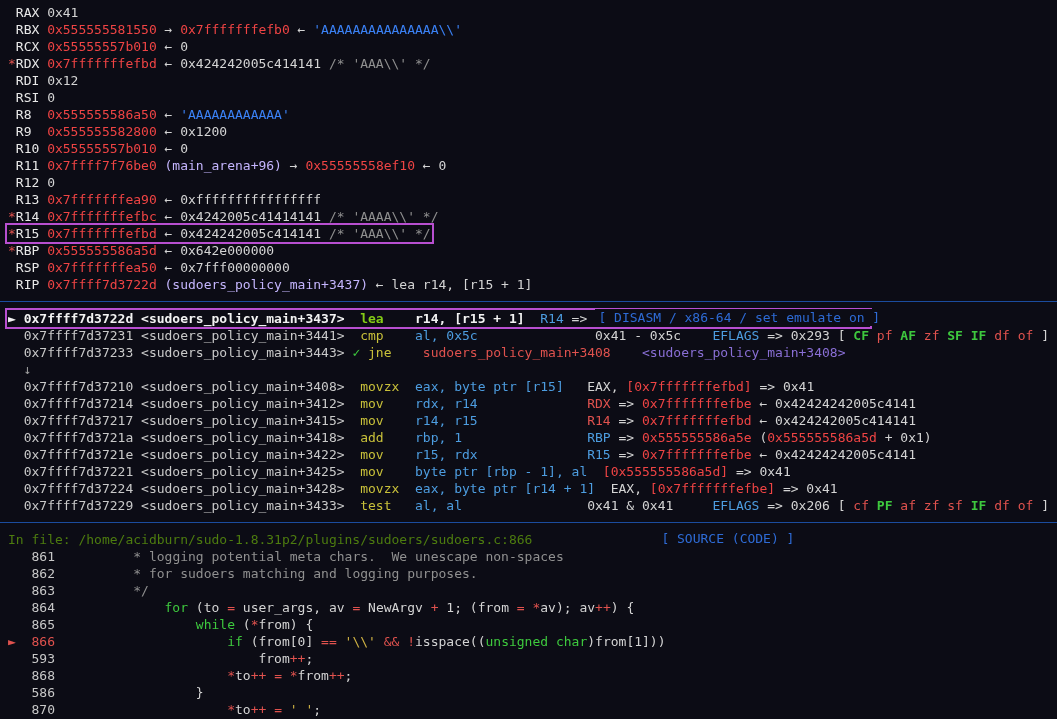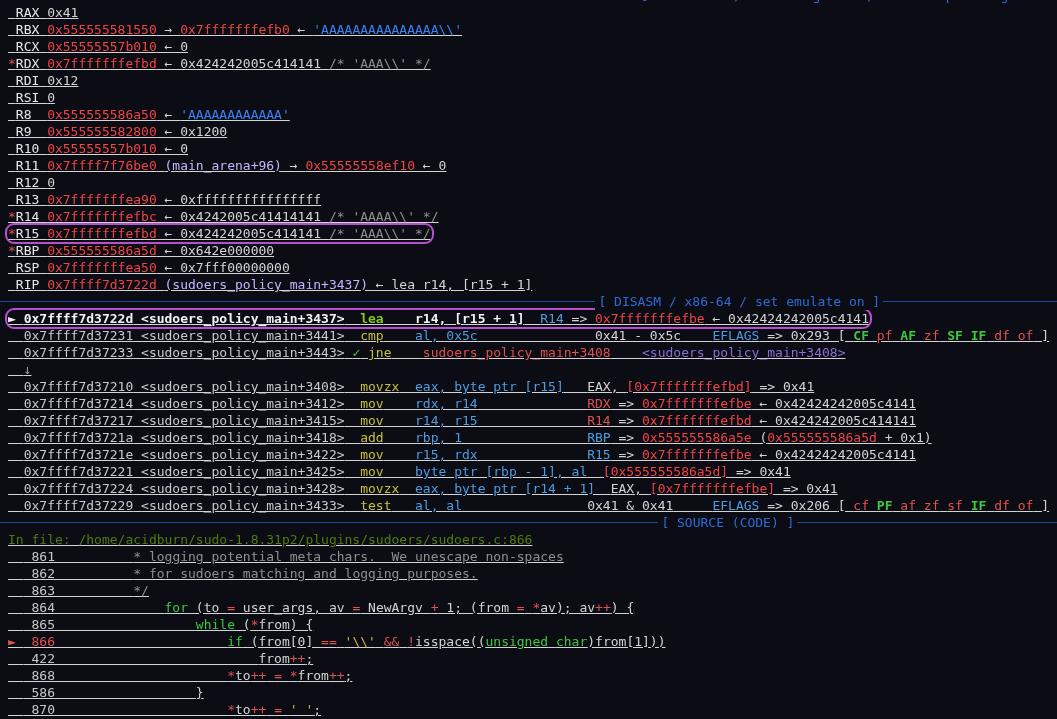--- a/index.html
+++ b/index.html
@@ -1,31 +1,31 @@
 <!DOCTYPE html>
 <html><head>
 <meta charset="utf-8">
 <style>
   *{margin:0;padding:0;box-sizing:border-box}
   html,body{width:1057px;height:719px;background:#0c0c15;overflow:hidden}
   .terminal{
     font-family:"DejaVu Sans Mono",monospace;
     font-size:13px;line-height:17px;color:#d4d4d4;
-    width:1057px;height:719px;padding-left:8px;position:relative;text-decoration:underline;
+    width:1057px;height:719px;padding-left:8px;position:relative;
   }
   .line{white-space:pre;height:17px;position:relative}
   .top-clip{height:4px;overflow:hidden;position:relative}
   .top-clip .section-header{margin-top:-13px}
   .section-header{position:relative;height:17px}
   .header-rule{position:absolute;left:-8px;right:0;top:8px;border-top:1px solid #1b4c9e}
-  .header-title{position:absolute;top:0;color:#2e6bd6;background:#0c0c15;white-space:pre;z-index:1;padding:0 3px}
+  .header-title{position:absolute;top:16px;color:#2e6bd6;background:#0c0c15;white-space:pre;z-index:1;padding:0 3px}
   .t-regs{left:60%}
   .t-disasm{left:56%}
   .t-source{left:62%}
-  .hl-box{outline:2px solid #b84fd0;outline-offset:1px;border-radius:6px}
+  .hl-box{outline:2px solid #b84fd0;outline-offset:1px;border-radius:0}
   
   .c-pfx,.c-plain{color:#d4d4d4}
   .c-regname{color:#e8e8e8}
   .c-red{color:#e0524e}
   .c-addr{color:#ef4444}
   .c-str{color:#3b82f6}
   .c-cmt{color:#909090}
   .c-sym{color:#c4b5fd}
   .c-daddr,.c-dsym{color:#c9c9c9}
   .c-dsym2{color:#8a6fd6}
@@ -109,19 +109,19 @@
 
   <div class="line c-file">In file: /home/acidburn/sudo-1.8.31p2/plugins/sudoers/sudoers.c:866</div>
 
   <div id="source-rows">
       <div class="line"><span class="c-plain">  </span><span class="c-lineno"> 861</span><span class="c-plain">          </span><span class="c-cmt">* logging potential meta chars.  We unescape non-spaces</span></div>
       <div class="line"><span class="c-plain">  </span><span class="c-lineno"> 862</span><span class="c-plain">          </span><span class="c-cmt">* for sudoers matching and logging purposes.</span></div>
       <div class="line"><span class="c-plain">  </span><span class="c-lineno"> 863</span><span class="c-plain">          </span><span class="c-cmt">*/</span></div>
       <div class="line"><span class="c-plain">  </span><span class="c-lineno"> 864</span><span class="c-plain">              </span><span class="c-kw">for</span><span class="c-plain"> (to </span><span class="c-op">=</span><span class="c-plain"> user_args, av </span><span class="c-op">=</span><span class="c-plain"> NewArgv </span><span class="c-op">+</span><span class="c-plain"> 1; (from </span><span class="c-op">=</span><span class="c-plain"> </span><span class="c-op">*</span><span class="c-plain">av); av</span><span class="c-op">++</span><span class="c-plain">) {</span></div>
       <div class="line"><span class="c-plain">  </span><span class="c-lineno"> 865</span><span class="c-plain">                  </span><span class="c-kw">while</span><span class="c-plain"> (</span><span class="c-op">*</span><span class="c-plain">from) {</span></div>
       <div class="line"><span class="c-marker-cur">► </span><span class="c-lineno-cur"> 866</span><span class="c-plain">                      </span><span class="c-kw">if</span><span class="c-plain"> (from[0] </span><span class="c-op">==</span><span class="c-plain"> </span><span class="c-lit">'\\'</span><span class="c-plain"> </span><span class="c-op">&amp;&amp;</span><span class="c-plain"> </span><span class="c-op">!</span><span class="c-plain">isspace((</span><span class="c-kw">unsigned</span><span class="c-plain"> </span><span class="c-kw">char</span><span class="c-plain">)from[1]))</span></div>
-      <div class="line"><span class="c-plain">  </span><span class="c-lineno"> 422</span><span class="c-plain">                          </span><span class="c-plain">from</span><span class="c-op">++</span><span class="c-plain">;</span></div>
+      <div class="line"><span class="c-plain">  </span><span class="c-lineno"> 593</span><span class="c-plain">                          </span><span class="c-plain">from</span><span class="c-op">++</span><span class="c-plain">;</span></div>
       <div class="line"><span class="c-plain">  </span><span class="c-lineno"> 868</span><span class="c-plain">                      </span><span class="c-op">*</span><span class="c-plain">to</span><span class="c-op">++</span><span class="c-plain"> </span><span class="c-op">=</span><span class="c-plain"> </span><span class="c-op">*</span><span class="c-plain">from</span><span class="c-op">++</span><span class="c-plain">;</span></div>
       <div class="line"><span class="c-plain">  </span><span class="c-lineno"> 586</span><span class="c-plain">                  </span><span class="c-plain">}</span></div>
       <div class="line"><span class="c-plain">  </span><span class="c-lineno"> 870</span><span class="c-plain">                      </span><span class="c-op">*</span><span class="c-plain">to</span><span class="c-op">++</span><span class="c-plain"> </span><span class="c-op">=</span><span class="c-plain"> </span><span class="c-lit">' '</span><span class="c-plain">;</span></div>
     </div>
 
 </div>
 
 </body></html>

